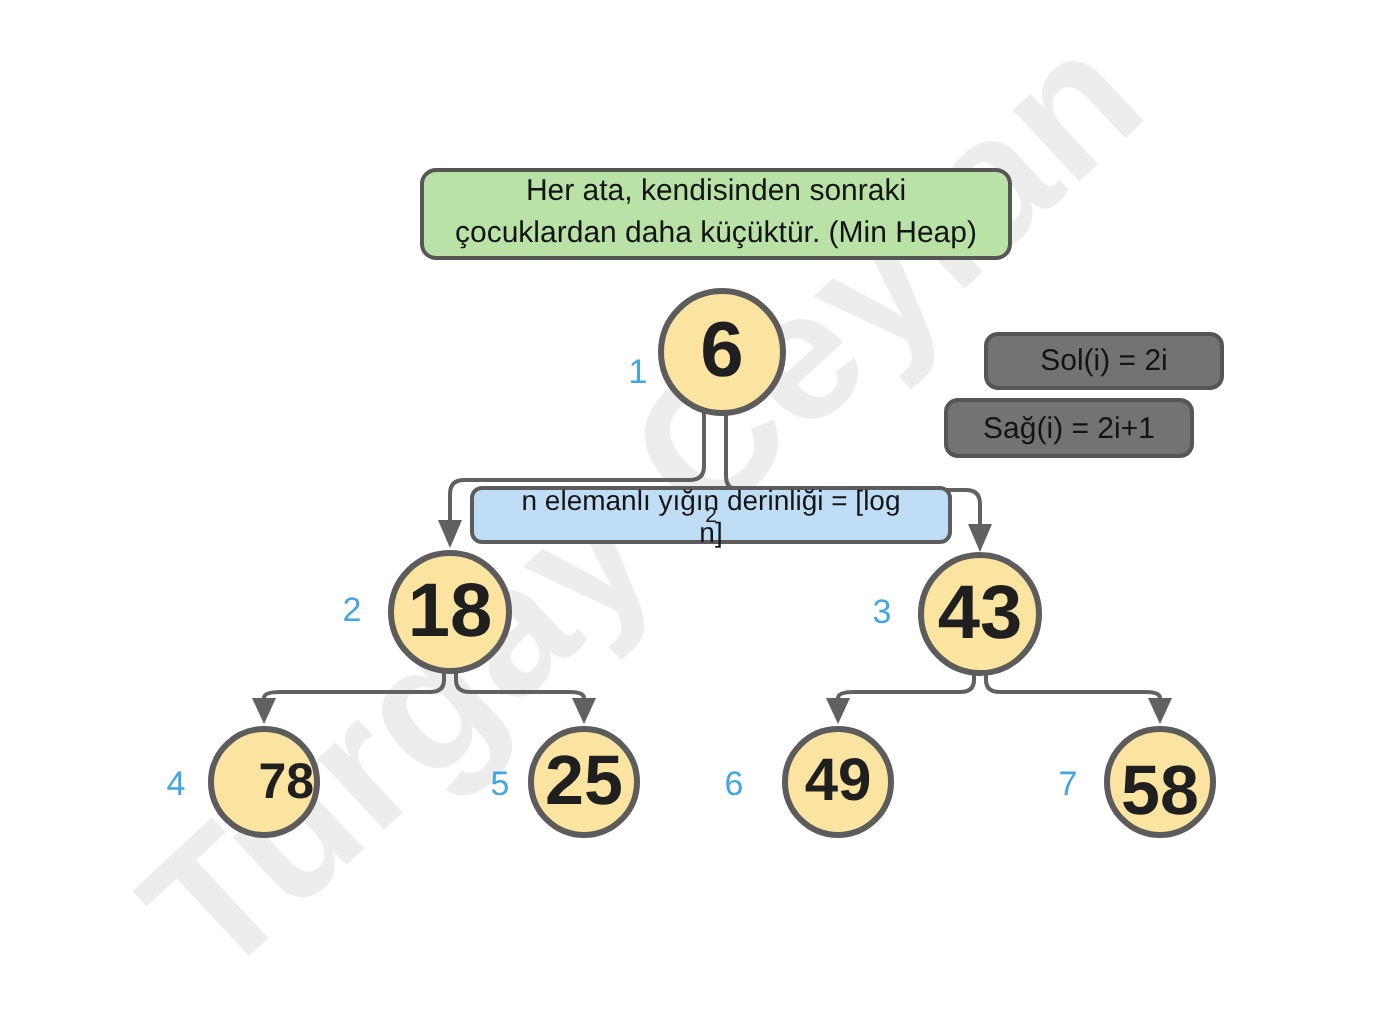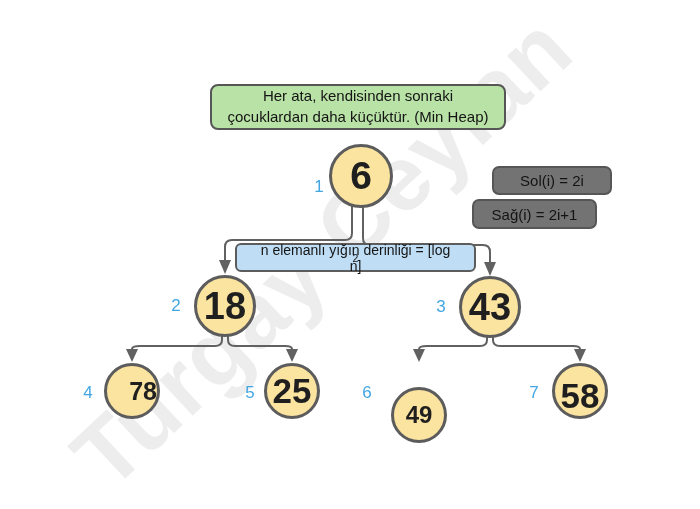--- a/index.html
+++ b/index.html
@@ -48,21 +48,21 @@
     position:absolute; box-sizing:border-box; z-index:2;
     background:#fbe3a0; border:3px solid #5c5c5c; border-radius:50%;
     display:flex; align-items:center; justify-content:center;
     font-weight:bold; color:#1f1f1f;
   }
   .n1 { left:329px; top:144px; width:64px; height:64px; font-size:39px; }
   .n2 { left:194px; top:275px; width:62px; height:62px; font-size:38px;text-align:center; }
   .n3 { left:459px; top:276px; width:62px; height:62px; font-size:38px; }
   .n4 { left:104px; top:363px; width:56px; height:56px; font-size:25px;justify-content:flex-end; }
   .n5 { left:264px; top:363px; width:56px; height:56px; font-size:35px; }
-  .n6 { left:391px; top:363px; width:56px; height:56px; font-size:24px;margin-top:24px; }
+  .n6 { left:391px; top:363px; width:56px; height:56px; font-size:30px; }
   .n7 { left:552px; top:363px; width:56px; height:56px; font-size:35px;align-items:flex-end; }
 
   
   .idx {
     position:absolute; z-index:2; color:#42a6e3; font-size:17px;
     transform:translate(-50%,-50%); line-height:1;
   }
   .l1 { left:319px; top:186px; }
   .l2 { left:176px; top:305px; }
   .l3 { left:441px; top:306px; }

